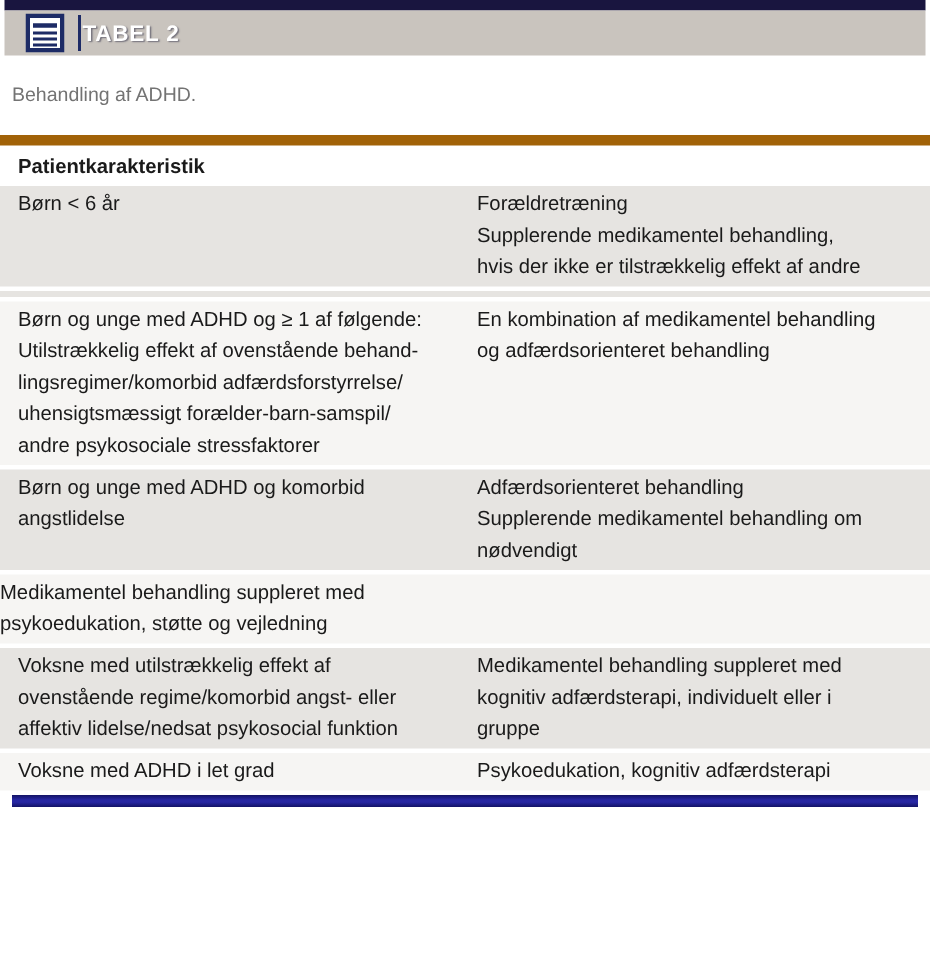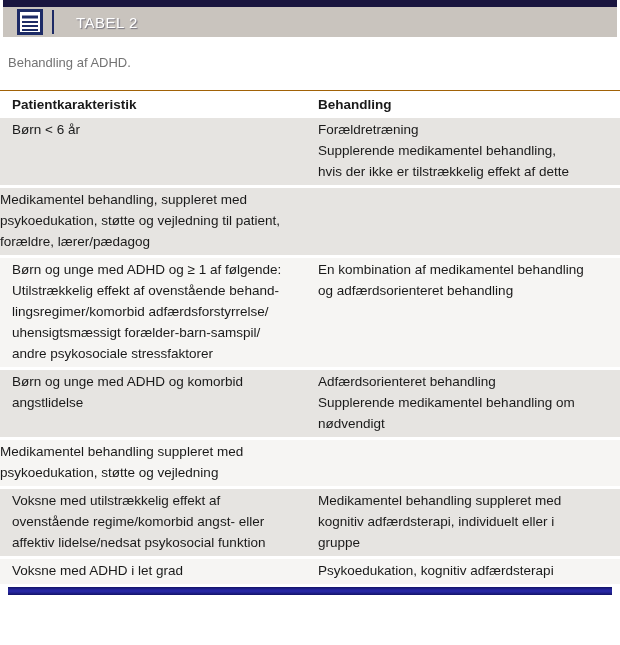--- a/index.html
+++ b/index.html
@@ -12,29 +12,29 @@
     position:relative;
     box-sizing:border-box;
   }
   
   .band-wrap { padding:0 3px; }
   .topbar { height:7px; background:#19153f; }
   .band { height:30px; background:#c9c4be; display:flex; align-items:center; }
   .icon-box { margin-left:14px; display:flex; align-items:center; }
   .band-sep { width:2px; height:24px; background:#1d2b66; margin-left:9px; }
   .band-title {
-    margin-left:22px; color:#ffffff; font-weight:normal; font-size:15px;
+    margin-left:1px; color:#ffffff; font-weight:bold; font-size:15px;
     letter-spacing:0.5px; text-shadow:1px 1px 1px rgba(30,30,55,0.5);
   }
   
   .caption { margin:18px 0 0 8px; font-size:13px; line-height:15px; color:#737373; }
   
   .table { margin-top:20px; }
   .thead {
-    display:flex; border-top:1px solid #a16207;
+    display:flex; border-top:7px solid #a16207;
     padding:6px 0 5px; font-weight:bold; font-size:13.5px; line-height:16px;
   }
   .trow { display:flex; margin-bottom:3px; background:#f6f5f3; padding:1px 0 3px; }
   .trow.shade { background:#e6e4e1;justify-content:flex-end; }
   .c1 { width:318px; padding-left:12px; box-sizing:border-box; }
   .c2 { flex:1; padding-right:8px; }
   .cell { font-size:13.5px; line-height:21px; white-space:pre-line; }
   .thead .c1, .thead .c2 { line-height:16px; }
   
   .bottombar {
@@ -63,33 +63,29 @@
       <span class="band-title">TABEL 2</span>
     </div>
   </div>
 
   <div class="caption">Behandling af ADHD.</div>
 
   <div class="table">
 
     <div class="thead">
       <div class="cell c1">Patientkarakteristik</div>
-      <div class="cell c2">Behandling</div>
     </div>
 
     <div class="trow shade">
       <div class="cell c1">Børn &lt; 6 år</div>
       <div class="cell c2">Forældretræning
 Supplerende medikamentel behandling,
-hvis der ikke er tilstrækkelig effekt af dette</div>
+hvis der ikke er tilstrækkelig effekt af andre</div>
     </div>
     <div class="trow shade">
-      <div class="cell c2">Medikamentel behandling, suppleret med
-psykoedukation, støtte og vejledning til patient,
-forældre, lærer/pædagog</div>
     </div>
     <div class="trow">
       <div class="cell c1">Børn og unge med ADHD og ≥ 1 af følgende:
 Utilstrækkelig effekt af ovenstående behand-
 lingsregimer/komorbid adfærdsforstyrrelse/
 uhensigtsmæssigt forælder-barn-samspil/
 andre psykosociale stressfaktorer</div>
       <div class="cell c2">En kombination af medikamentel behandling
 og adfærdsorienteret behandling</div>
     </div>

